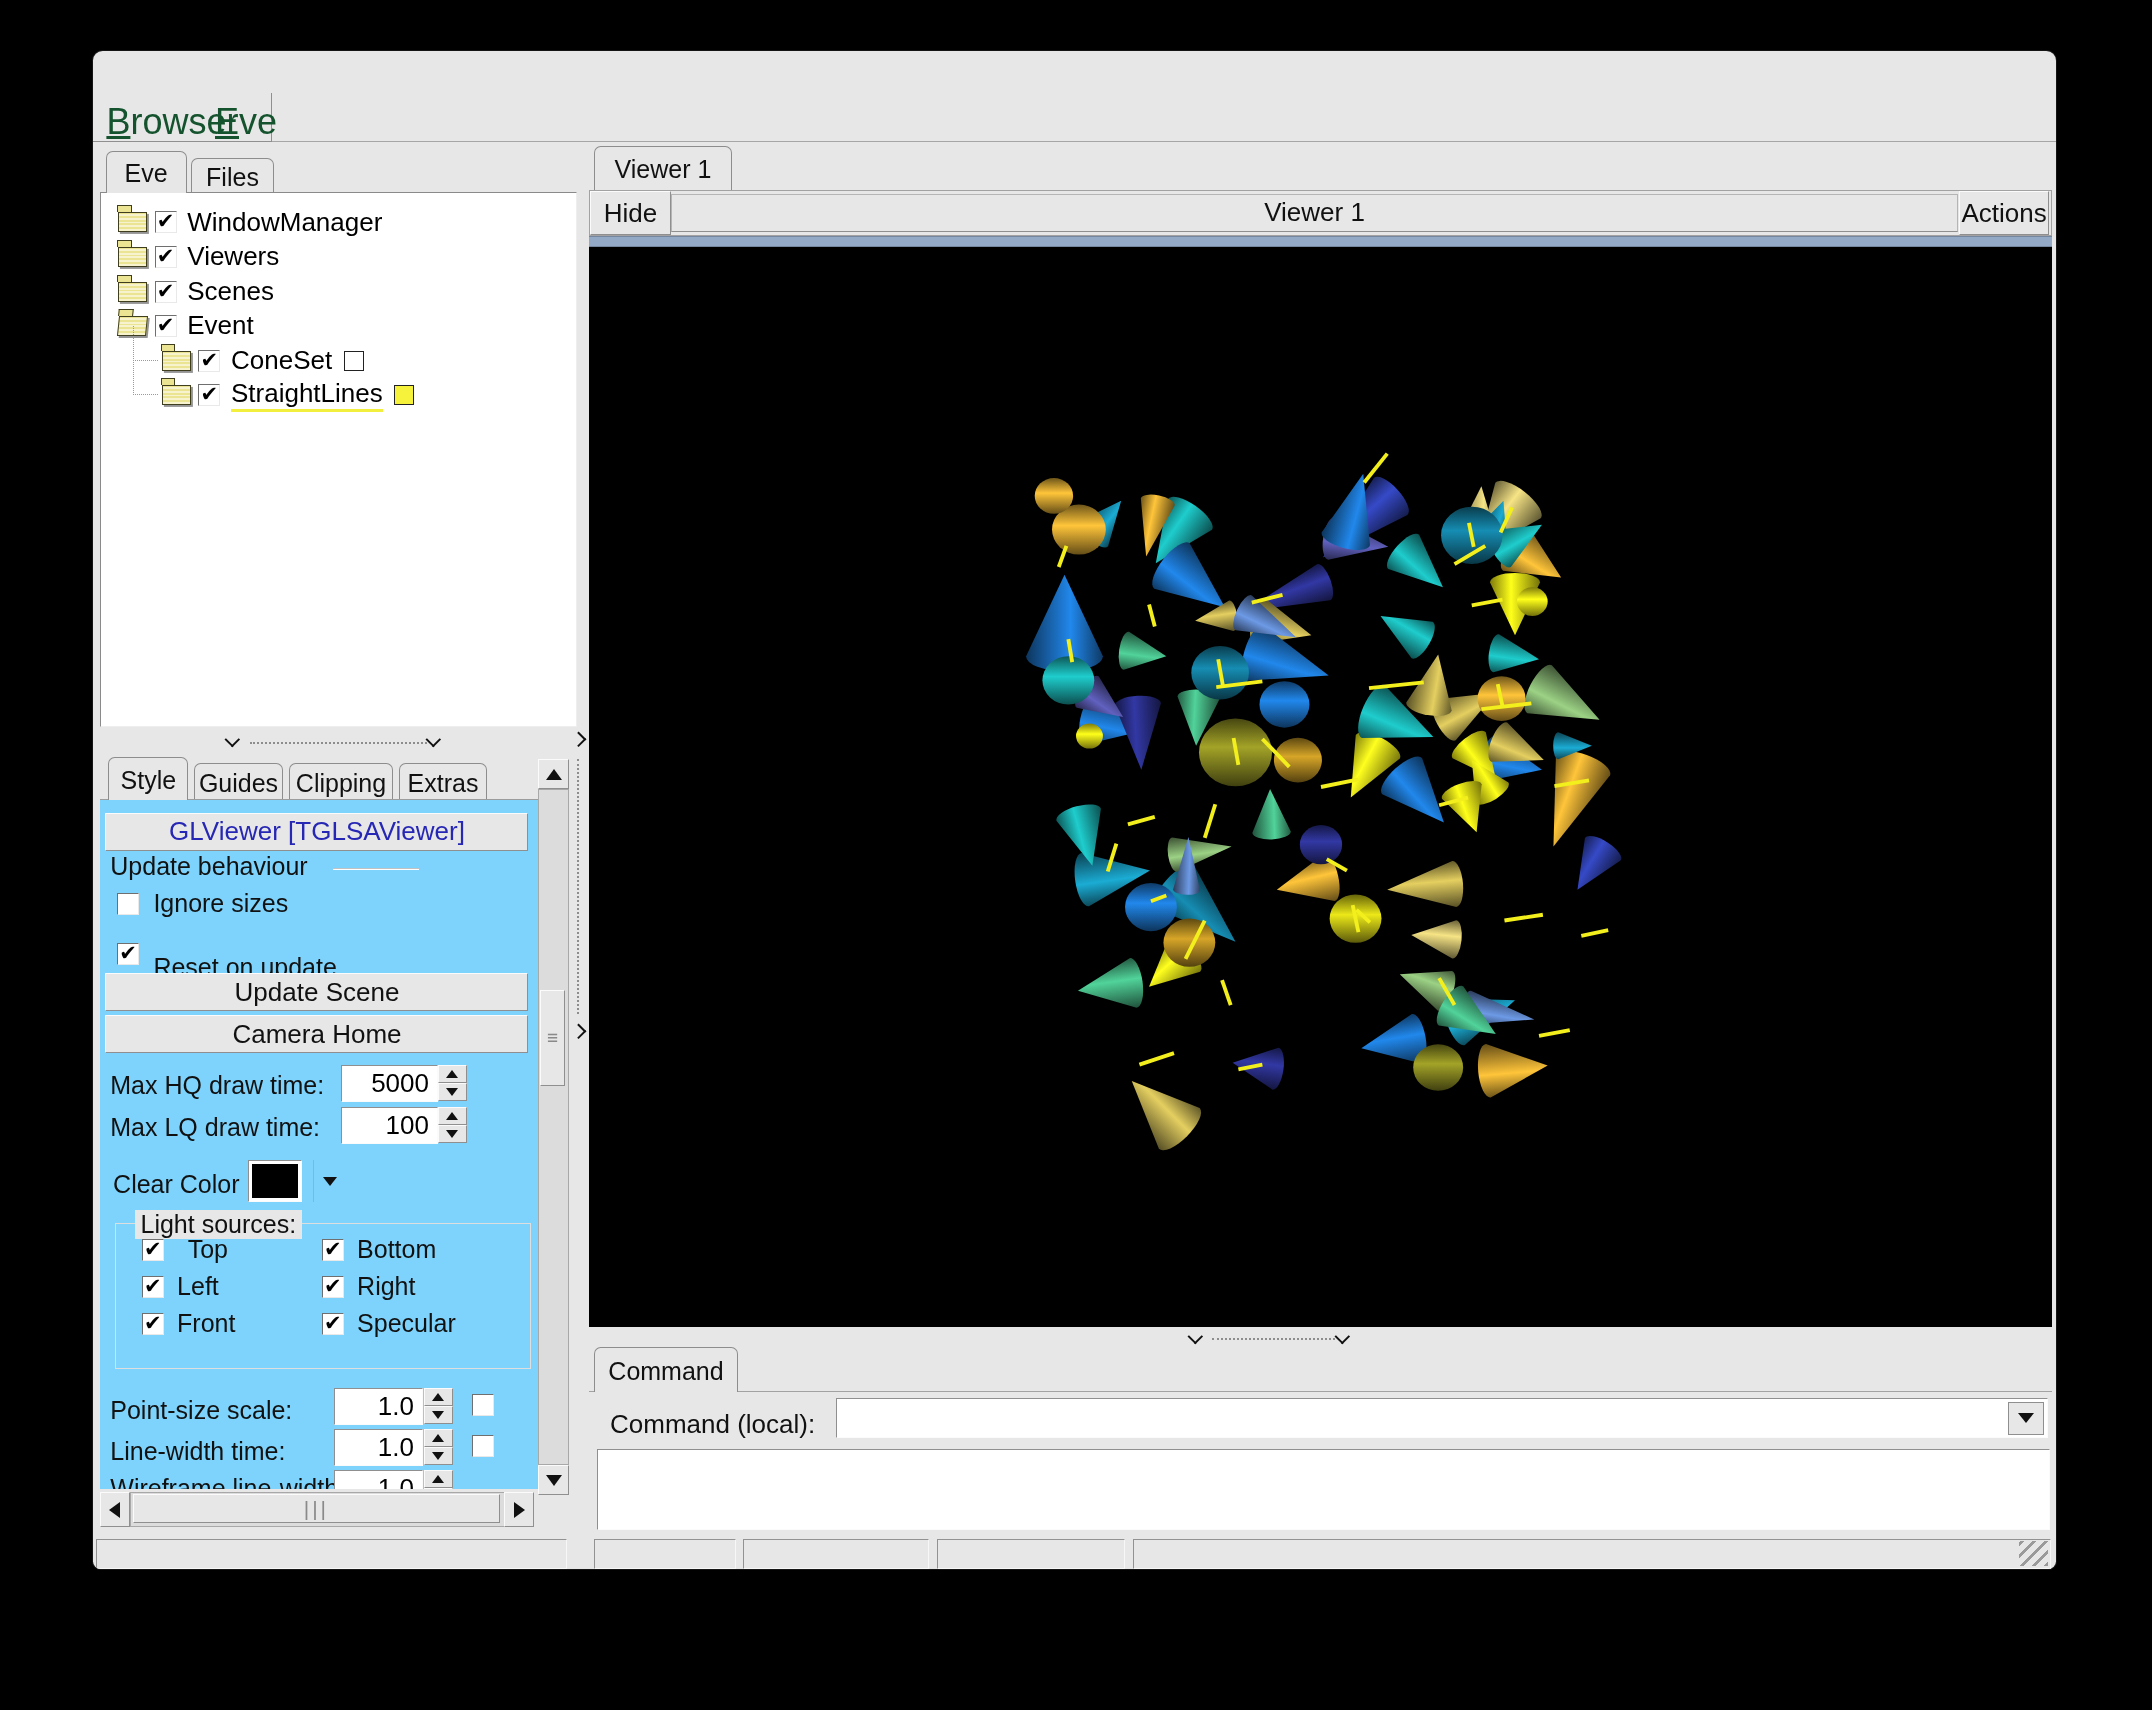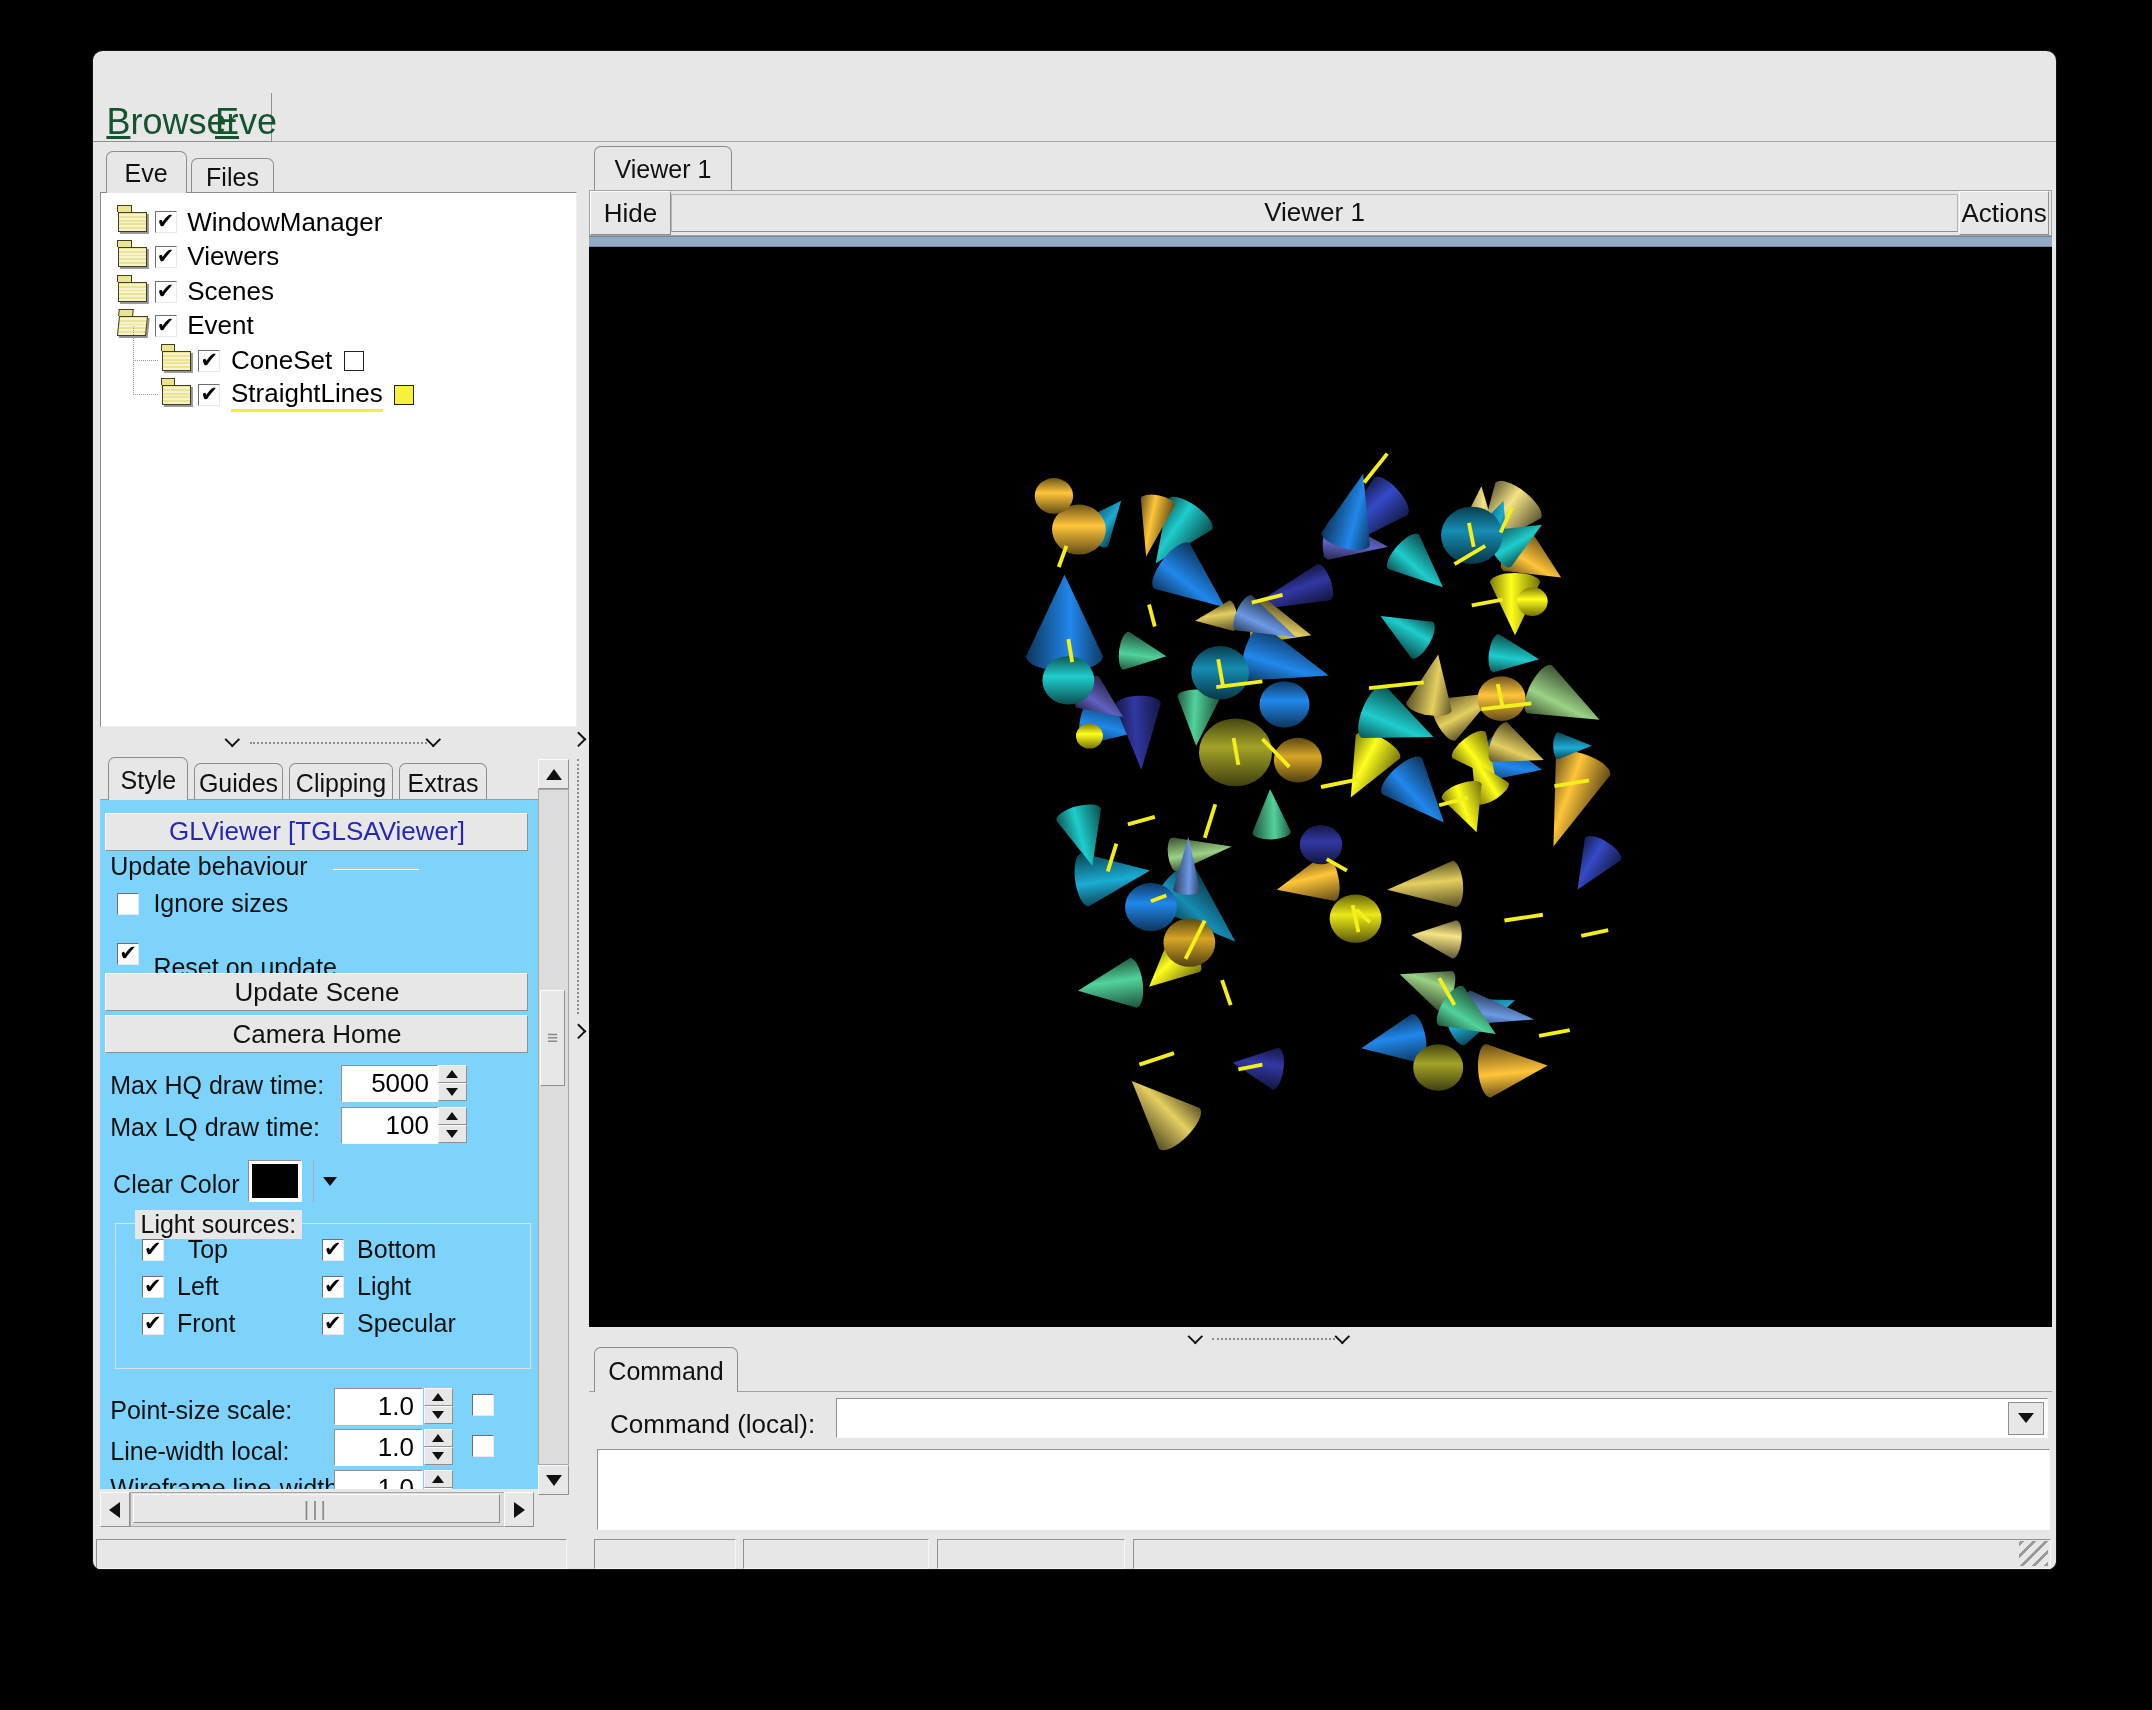--- a/index.html
+++ b/index.html
@@ -229,21 +229,21 @@
     <div class="abs" style="left:42px;top:472px;display:flex;align-items:center;">
       <div class="cbx" style="margin-left:0;">
           <span class="mark">✔</span>
         </div>
       <span class="lab" style="margin-left:13.4px;">Left</span>
     </div>
     <div class="abs" style="left:222px;top:472px;display:flex;align-items:center;">
       <div class="cbx" style="margin-left:0;">
           <span class="mark">✔</span>
         </div>
-      <span class="lab" style="margin-left:13.4px;">Light</span>
+      <span class="lab" style="margin-left:13.4px;">Right</span>
     </div>
     <div class="abs" style="left:42px;top:509px;display:flex;align-items:center;">
       <div class="cbx" style="margin-left:0;">
           <span class="mark">✔</span>
         </div>
       <span class="lab" style="margin-left:13.4px;">Front</span>
     </div>
     <div class="abs" style="left:222px;top:509px;display:flex;align-items:center;">
       <div class="cbx" style="margin-left:0;">
           <span class="mark">✔</span>
@@ -258,21 +258,21 @@
           <div class="arr up"></div>
         </div>
       <div class="sb-btn spinbtn">
           <div class="arr dn"></div>
         </div>
     </div>
     <div class="cbx abs" style="left:365px;top:594px;">
         <span class="mark"></span>
       </div>
 
-    <span class="abs lab" style="left:10.6px;top:637px;">Line-width local:</span>
+    <span class="abs lab" style="left:10.6px;top:637px;">Line-width time:</span>
     <div class="abs spinfield" style="left:234px;top:629px;width:89px;height:37px;">1.0</div>
     <div class="abs spin" style="left:324px;top:629px;">
       <div class="sb-btn spinbtn">
           <div class="arr up"></div>
         </div>
       <div class="sb-btn spinbtn">
           <div class="arr dn"></div>
         </div>
     </div>
     <div class="cbx abs" style="left:365px;top:635px;">

